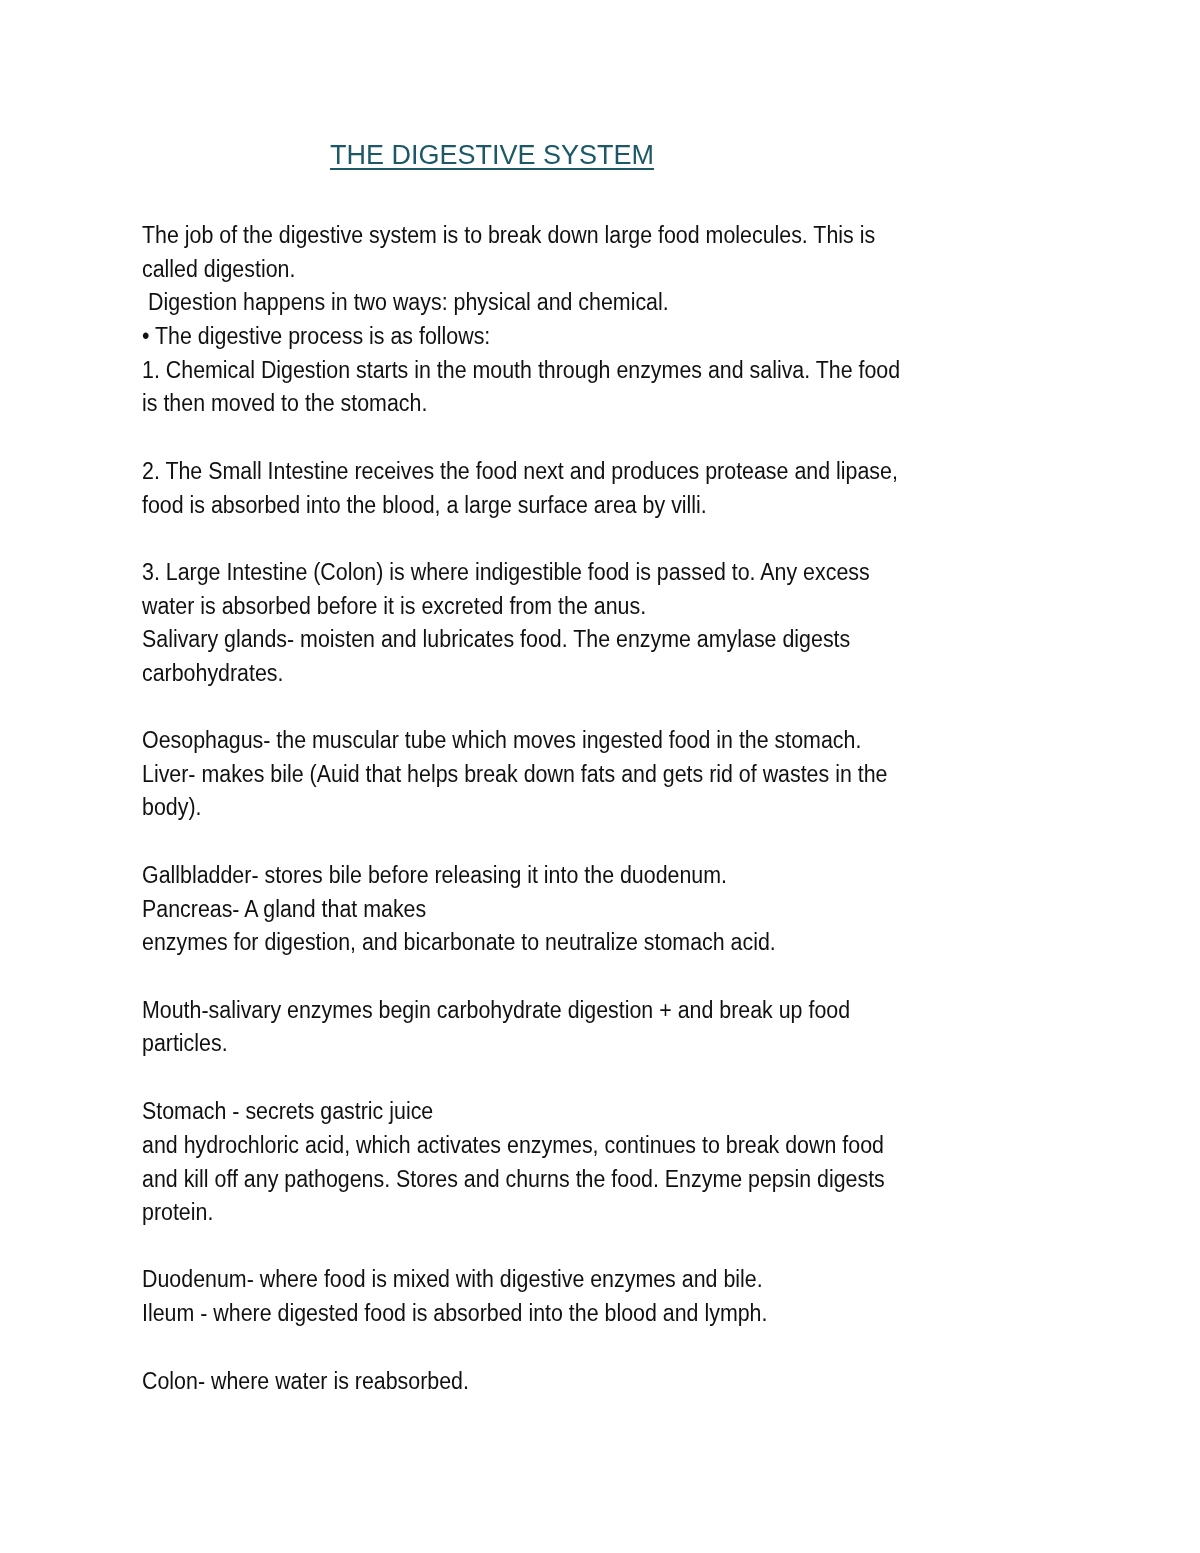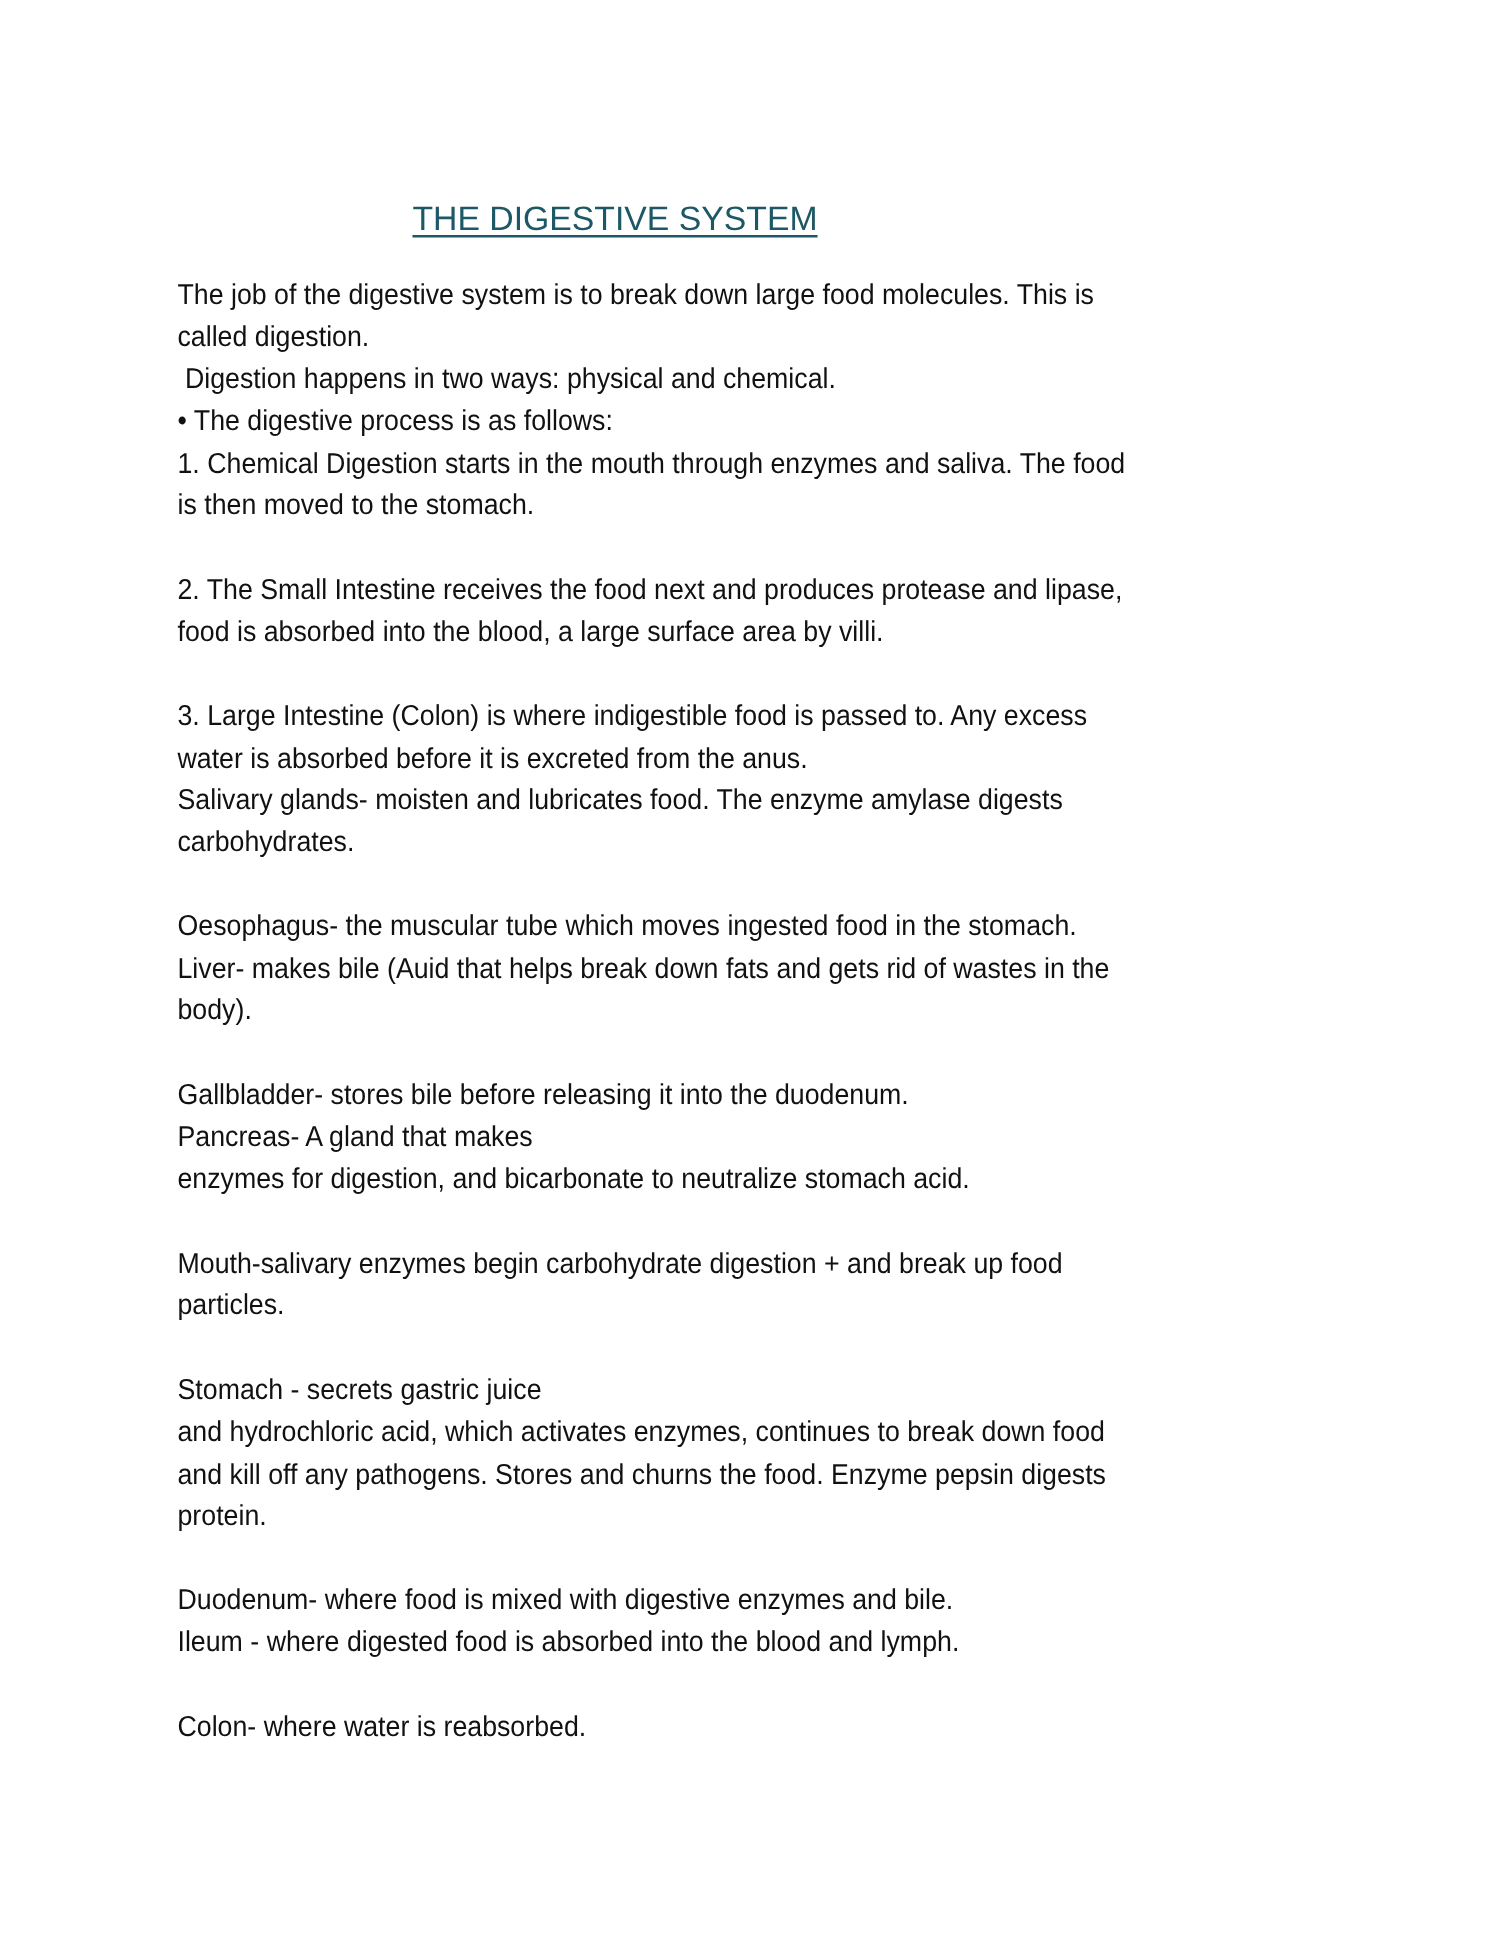--- a/index.html
+++ b/index.html
@@ -1,19 +1,19 @@
 <!DOCTYPE html>
 <html><head>
   <meta charset="utf-8">
   <style>
     html, body { margin: 0; padding: 0; background: #ffffff; }
     body { width: 1200px; height: 1553px; position: relative; overflow: hidden; }
     .page { position: absolute; left: 0; top: 0; width: 1200px; height: 1553px; background: #fff; }
     .title {
-      position: absolute; left: 0; width: 984px; top: 158px;
+      position: absolute; left: 0; width: 984px; top: 138px;
       text-align: center;
       font-family: "Liberation Sans", sans-serif;
       font-size: 27px; line-height: 34px;
       color: #1d5866;
       text-decoration: underline;
       text-decoration-thickness: 2px;
       text-underline-offset: 4px;
       letter-spacing: 0px;
     }
     .line {

